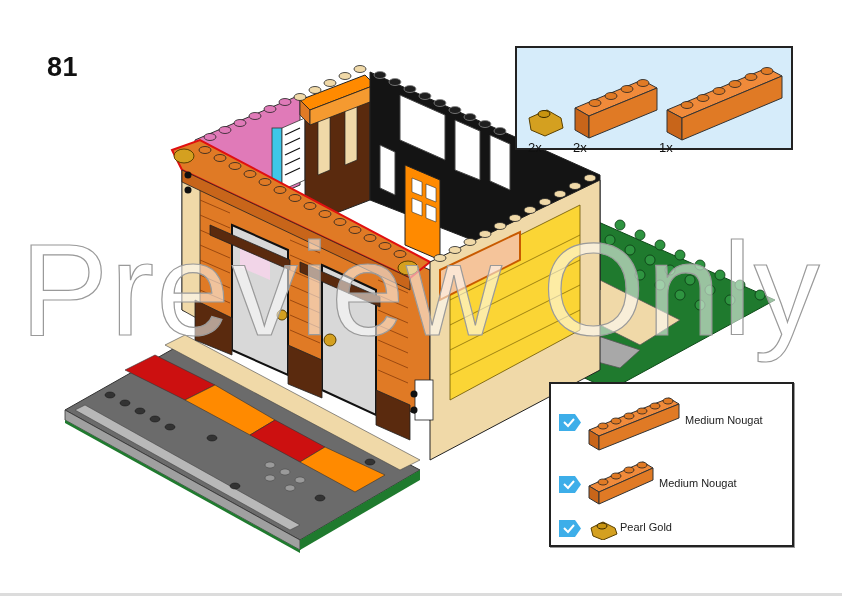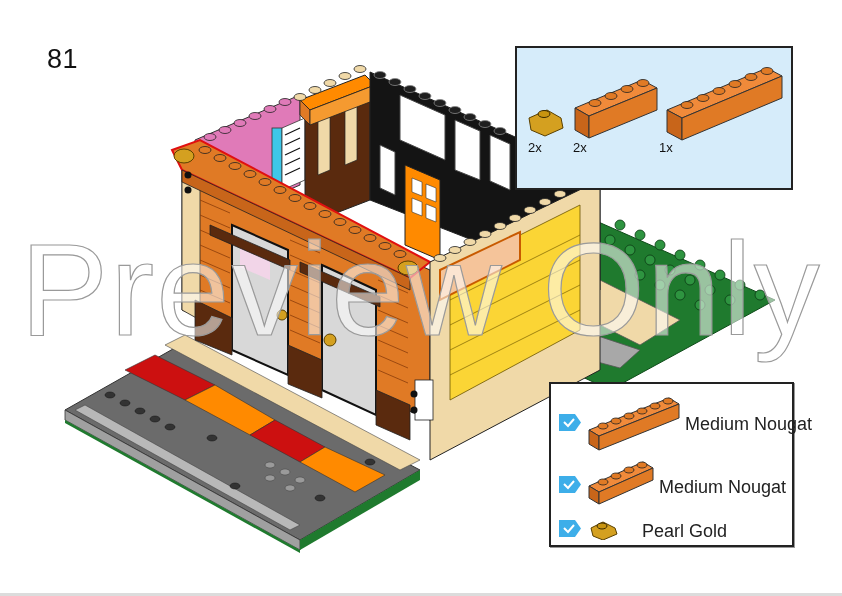--- a/index.html
+++ b/index.html
@@ -1,24 +1,24 @@
 <!DOCTYPE html>
 <html><head>
 <meta charset="utf-8">
 <style>
   html,body{margin:0;padding:0;background:#ffffff;}
   body{width:842px;height:596px;position:relative;overflow:hidden;font-family:"Liberation Sans",sans-serif;}
-  .step-number{position:absolute;left:47px;top:44px;font-size:27px;font-weight:normal;color:#111;letter-spacing:0.5px;}
+  .step-number{position:absolute;left:47px;top:52px;font-size:27px;font-weight:bold;color:#111;letter-spacing:0.5px;}
   .scene{position:absolute;left:0;top:0;width:842px;height:596px;}
-  .parts-callout{position:absolute;left:515px;top:46px;width:278px;height:144px;background:#d6ecfa;border:2px solid #222;box-sizing:border-box;}
+  .parts-callout{position:absolute;left:515px;top:46px;width:278px;height:104px;background:#d6ecfa;border:2px solid #222;box-sizing:border-box;}
   .qty{position:absolute;font-size:13px;color:#111;}
   .bom-panel{position:absolute;left:549px;top:382px;width:245px;height:165px;background:#fff;border:2px solid #222;box-sizing:border-box;box-shadow:1px 1px 0 #999;}
   .bom-row{position:absolute;left:0;width:100%;height:30px;}
   .check{position:absolute;width:22px;height:17px;}
-  .bom-label{position:absolute;font-size:18px;color:#222;white-space:nowrap;}
+  .bom-label{position:absolute;font-size:11px;color:#222;white-space:nowrap;}
   .watermark{position:absolute;left:0;top:215px;width:842px;height:150px;pointer-events:none;}
   .footer-line{position:absolute;left:0;top:593px;width:842px;height:3px;background:#dcdcdc;}
 </style>
 </head>
 <body>
 
 <div class="step-number">81</div>
 
 <svg class="scene" viewBox="0 0 842 596" xmlns="http://www.w3.org/2000/svg">
 
@@ -302,21 +302,21 @@
   </div>
   <div class="bom-row" style="top:134px">
     <svg class="check" style="left:8px;top:2px" viewBox="0 0 22 17">
         <path d="M0,0 H16 L22,8.5 L16,17 H0 Z" fill="#3daee9"></path>
         <path d="M5,8 L9,12 L15,5" stroke="#fff" stroke-width="2" fill="none"></path>
       </svg>
     <svg style="position:absolute;left:38px;top:0px" width="32" height="22">
       <path d="M2,10 L14,4 L26,10 L28,16 L14,22 L4,18 Z" fill="#d4a020" stroke="#5a4000" stroke-width="1"></path>
       <ellipse cx="13" cy="8" rx="5" ry="3" fill="#c89410" stroke="#3a2a00" stroke-width="1"></ellipse>
     </svg>
-    <span class="bom-label" style="left:91px;top:3px">Pearl Gold</span>
+    <span class="bom-label" style="left:69px;top:3px">Pearl Gold</span>
   </div>
 </div>
 
 <svg class="watermark" viewBox="0 0 842 150">
   <text x="421" y="120" text-anchor="middle" font-family="Liberation Sans, sans-serif" font-size="132" fill="rgba(255,255,255,0.55)" stroke="#9a9a9a" stroke-width="1.2" letter-spacing="2">Preview Only</text>
 </svg>
 
 <div class="footer-line"></div>
 
 </body></html>

